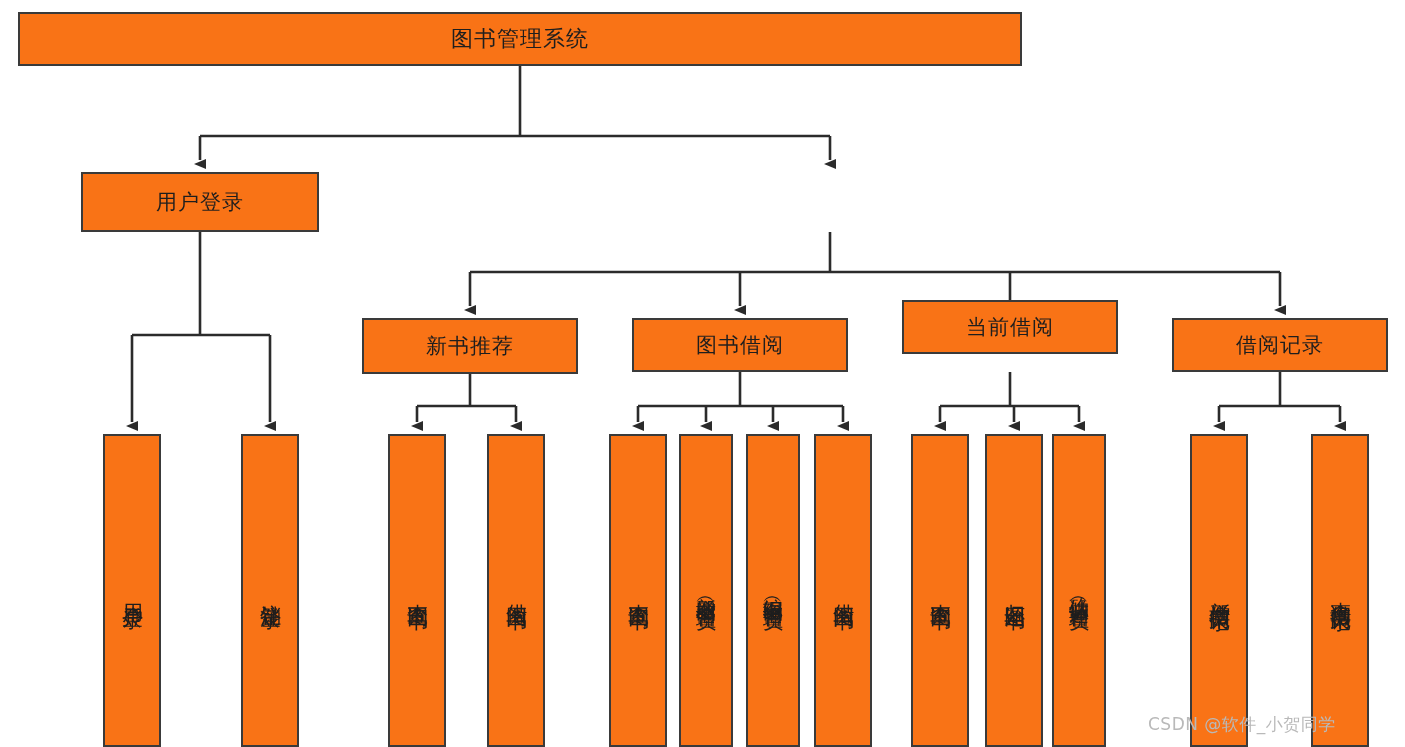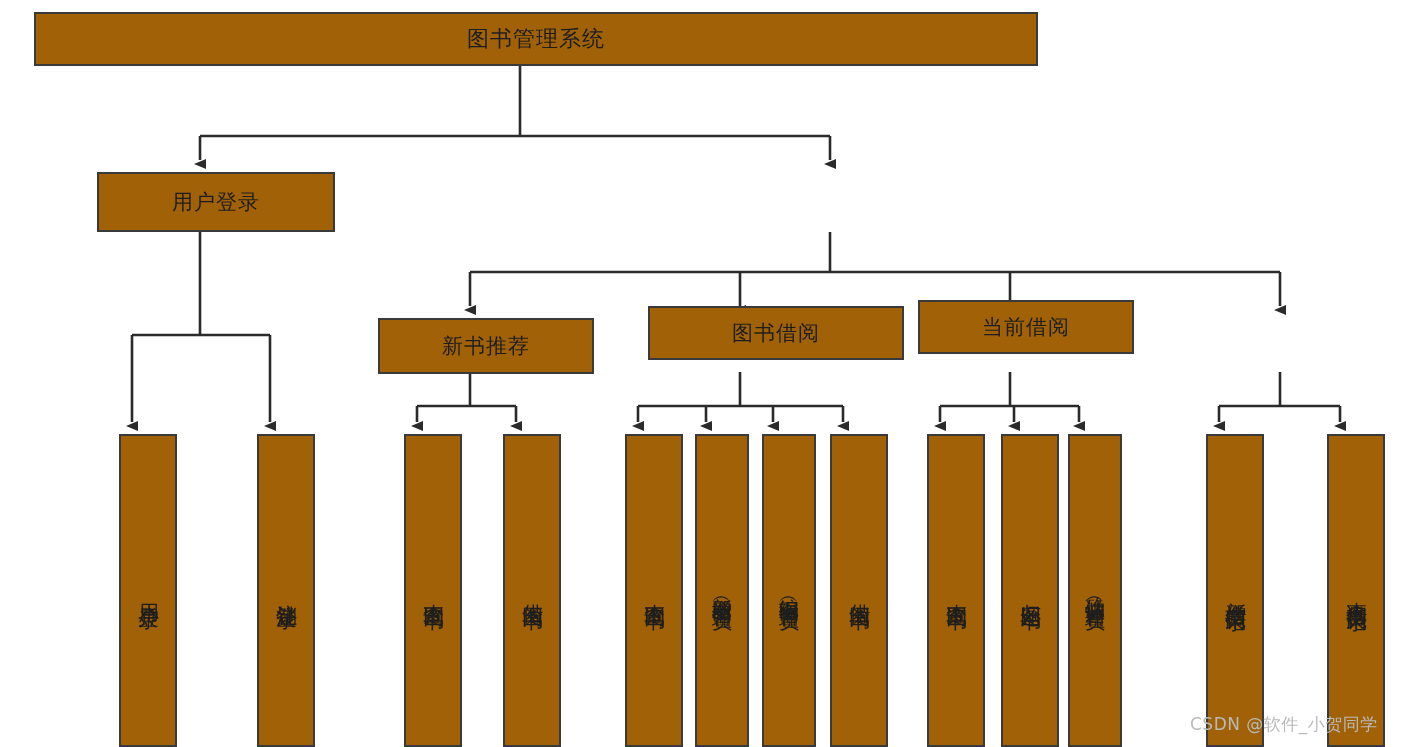--- a/index.html
+++ b/index.html
@@ -20,27 +20,26 @@
   #diagram-svg {
     position: absolute;
     left: 0;
     top: 0;
     width: 1405px;
     height: 747px;
   }
   .node-box {
     position: absolute;
     box-sizing: border-box;
-    background: #a16207;
+    background: #f97316;
     border: 2px solid #3a3a3a;
     display: flex;
     align-items: center;
     justify-content: center;
     overflow: hidden;
-    margin-left: 16px;
   }
   .node-label-h {
     color: #1e1e1e;
     font-size: 21px;
     line-height: 1.25;
     letter-spacing: 1px;
     white-space: nowrap;
     text-align: center;
   }
   .node-label-v {
@@ -124,25 +123,28 @@
     <span class="node-label-h">图书管理系统</span>
   </div>
 
   <div class="node-box level2" style="left:81px; top:172px; width:238px; height:60px;">
     <span class="node-label-h">用户登录</span>
   </div>
 
   <div class="node-box level3" style="left:362px; top:318px; width:216px; height:56px;">
     <span class="node-label-h">新书推荐</span>
   </div>
-  <div class="node-box level3" style="left:632px; top:306px; width:256px; height:54px;">
+  <div class="node-box level3" style="left:632px; top:318px; width:216px; height:54px;">
     <span class="node-label-h">图书借阅</span>
   </div>
   <div class="node-box level3" style="left:902px; top:300px; width:216px; height:54px;">
     <span class="node-label-h">当前借阅</span>
+  </div>
+  <div class="node-box level3" style="left:1172px; top:318px; width:216px; height:54px;">
+    <span class="node-label-h">借阅记录</span>
   </div>
 
   <div class="node-box leaf" style="left:103px; top:434px; width:58px; height:313px;">
     <span class="node-label-v">用户登录</span>
   </div>
   <div class="node-box leaf" style="left:241px; top:434px; width:58px; height:313px;">
     <span class="node-label-v">注销登录</span>
   </div>
 
   <div class="node-box leaf" style="left:388px; top:434px; width:58px; height:313px;">
@@ -175,15 +177,15 @@
     <span class="node-label-v" style="font-size:20px; line-height:1.16;">确认归还（管理员）</span>
   </div>
 
   <div class="node-box leaf" style="left:1190px; top:434px; width:58px; height:313px;">
     <span class="node-label-v" style="line-height:1.22;">新增借阅记录</span>
   </div>
   <div class="node-box leaf" style="left:1311px; top:434px; width:58px; height:313px;">
     <span class="node-label-v" style="line-height:1.22;">查询借阅记录</span>
   </div>
 
-  <div class="watermark" style="left:1190px; top:713px;">CSDN @软件_小贺同学</div>
+  <div class="watermark" style="left:1148px; top:713px;">CSDN @软件_小贺同学</div>
 
 </div>
 
 </body></html>

